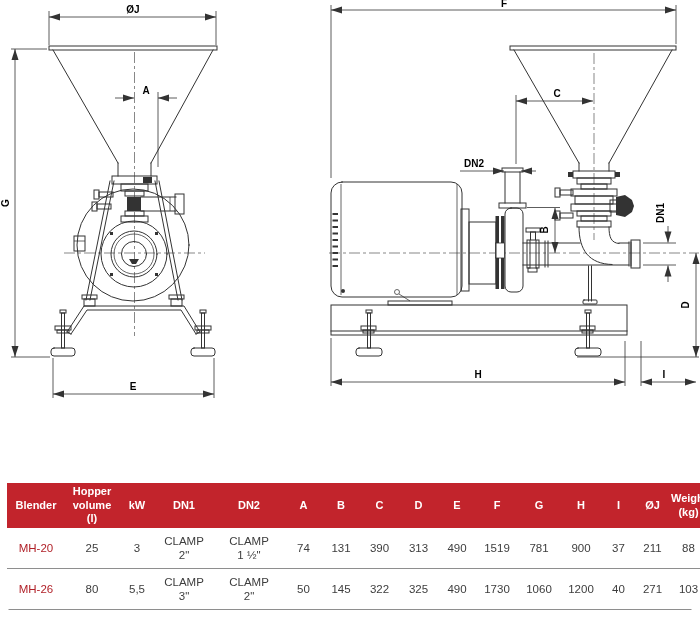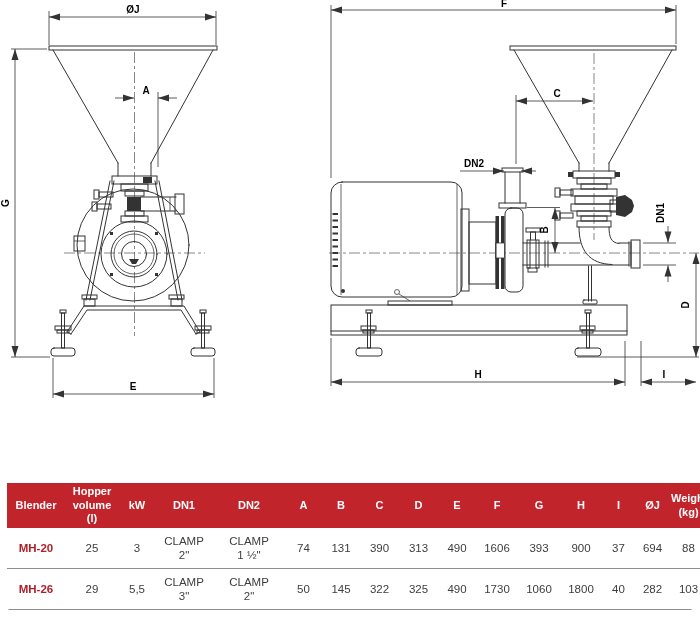--- a/index.html
+++ b/index.html
@@ -12,21 +12,21 @@
   .dim{stroke:#333;stroke-width:0.8;fill:none;}
   .cl{stroke:#555;stroke-width:0.7;fill:none;stroke-dasharray:11 3 3 3;}
   .vent{stroke:#333;stroke-width:2;}
   .lbl{font:bold 10px "Liberation Sans",sans-serif;fill:#000;}
   
   table.spec{border-collapse:collapse;table-layout:fixed;width:690px;margin:13px 0 0 7px;}
   table.spec th{background:#c2242c;color:#ffffff;font-weight:bold;font-size:11px;line-height:1.25;
     text-align:center;vertical-align:middle;height:45px;padding:0 1px;white-space:pre-line;}
   table.spec td{font-size:11.5px;color:#3d3d3d;text-align:center;vertical-align:middle;height:40px;
     padding:0 1px;white-space:pre-line;line-height:1.25;border-bottom:1.5px solid #8e8e8e;}
-  table.spec td.model{color:#b01f27;font-weight:bold;}
+  table.spec td.model{color:#b01f27;font-weight:normal;}
 </style>
 </head>
 <body>
 
 <div class="page">
 
 <svg width="700" height="470" viewBox="0 0 700 470">
   <defs>
     <marker id="ar" markerUnits="userSpaceOnUse" markerWidth="12" markerHeight="9" refX="11.5" refY="4.5" orient="auto-start-reverse">
       <path d="M0.5,1 L11.5,4.5 L0.5,8 Z" fill="#333"></path>
@@ -343,43 +343,43 @@
       <td>3</td>
       <td>CLAMP
 2"</td>
       <td>CLAMP
 1 ½"</td>
       <td>74</td>
       <td>131</td>
       <td>390</td>
       <td>313</td>
       <td>490</td>
-      <td>1606</td>
-      <td>393</td>
+      <td>1519</td>
+      <td>781</td>
       <td>900</td>
       <td>37</td>
-      <td>694</td>
+      <td>211</td>
       <td>88</td>
     </tr>
     <tr>
       <td class="model">MH-26</td>
-      <td>29</td>
+      <td>80</td>
       <td>5,5</td>
       <td>CLAMP
 3"</td>
       <td>CLAMP
 2"</td>
       <td>50</td>
       <td>145</td>
       <td>322</td>
       <td>325</td>
       <td>490</td>
       <td>1730</td>
       <td>1060</td>
-      <td>1800</td>
+      <td>1200</td>
       <td>40</td>
-      <td>282</td>
+      <td>271</td>
       <td>103</td>
     </tr>
   </tbody>
 </table>
 
 </div>
 
 </body></html>

